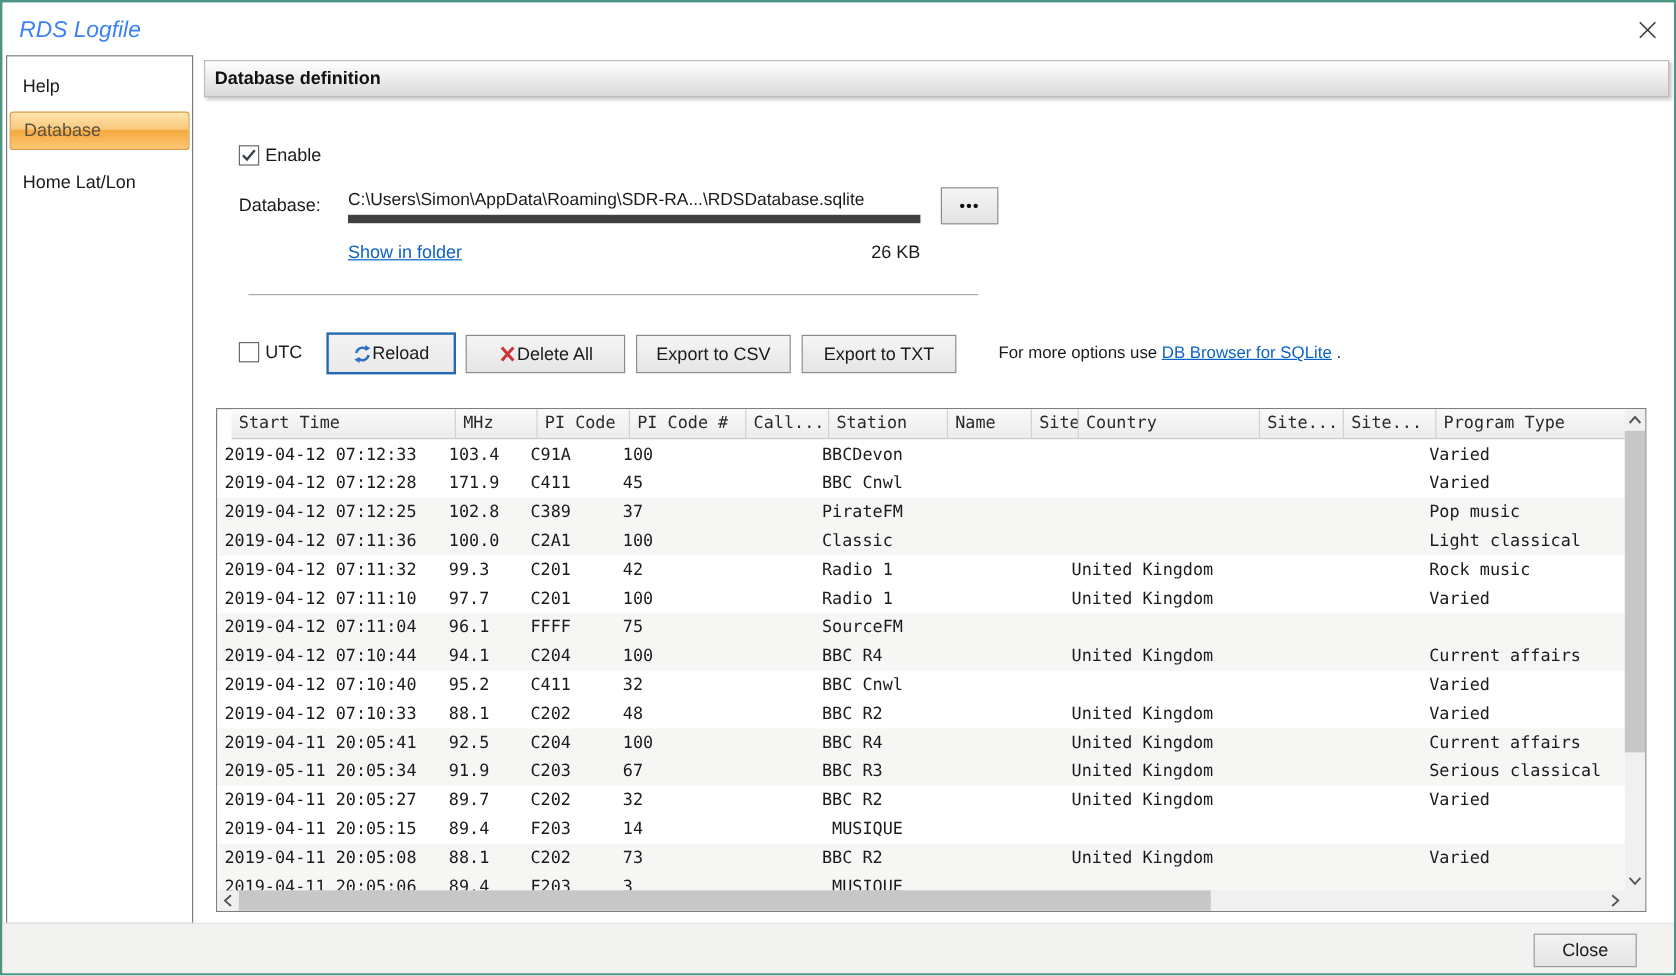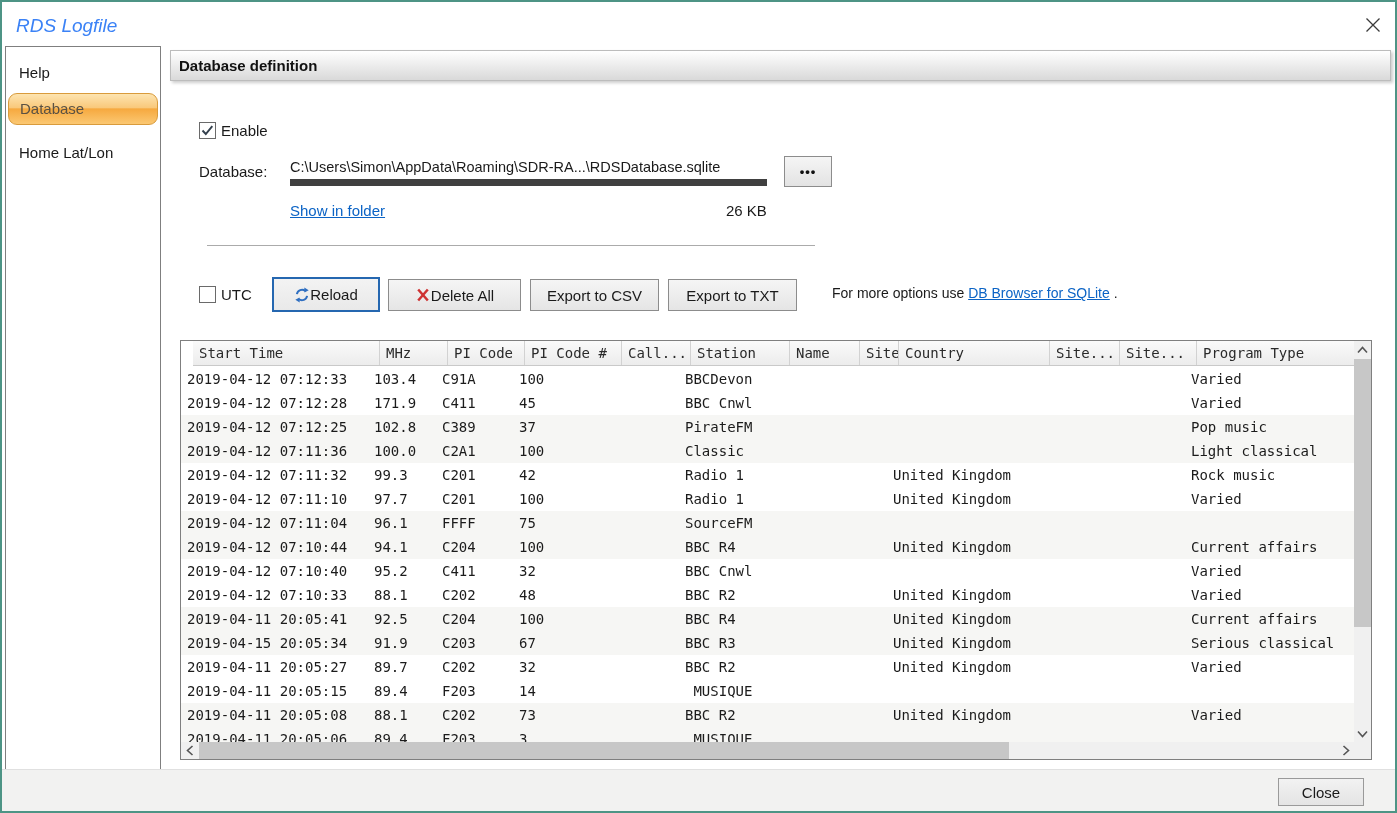--- a/index.html
+++ b/index.html
@@ -13,21 +13,21 @@
   .titlebar-title { position:absolute; left:14px; top:13px; font-size:19px; color:#3b82f6;font-style:italic; }
   .titlebar-close { position:absolute; left:1356px; top:8px; width:30px; height:30px;
     display:flex; align-items:center; justify-content:center; }
   
   .sidebar { position:absolute; left:3px; top:44px; width:156px; height:724px;
     background:#fff; border:1px solid #7f7f7f; }
   .nav-item { position:absolute; left:0; width:100%; height:32px; line-height:32px;
     padding-left:13px; font-size:15px; color:#1a1a1a; }
   .nav-help { top:10px; }
   .nav-db { top:46px; left:2px; width:150px; height:32px; line-height:30px; padding-left:11px;
-    border:1px solid #d99b3c; border-radius:9px; color:#5a5143;
+    border:1px solid #d99b3c; border-radius:3px; color:#5a5143;
     background:linear-gradient(#fde4b0, #f9c97c 45%, #f6a93f 50%, #fbc873); }
   .nav-home { top:90px; }
   
   .section-header { position:absolute; left:168px; top:48px; width:1221px; height:31px;
     background:linear-gradient(#ffffff, #d9d9d9); border:1px solid #bcbcbc;
     box-shadow:2px 2px 3px rgba(0,0,0,0.2);
     font-size:15px; font-weight:bold; color:#111; line-height:29px; padding-left:8px; }
   
   .checkbox { display:inline-block; width:17px; height:17px; background:#fff;
     border:1px solid #6a6a6a; vertical-align:middle; }
@@ -320,21 +320,21 @@
           <div class="tcell c4"></div>
           <div class="tcell c5">BBC R4</div>
           <div class="tcell c6"></div>
           <div class="tcell c7"></div>
           <div class="tcell c8">United Kingdom</div>
           <div class="tcell c9"></div>
           <div class="tcell c10"></div>
           <div class="tcell c11">Current affairs</div>
         </div>
         <div class="trow shade">
-          <div class="tcell c0">2019-04-15 20:05:34</div>
+          <div class="tcell c0">2019-05-11 20:05:34</div>
           <div class="tcell c1">91.9</div>
           <div class="tcell c2">C203</div>
           <div class="tcell c3">67</div>
           <div class="tcell c4"></div>
           <div class="tcell c5">BBC R3</div>
           <div class="tcell c6"></div>
           <div class="tcell c7"></div>
           <div class="tcell c8">United Kingdom</div>
           <div class="tcell c9"></div>
           <div class="tcell c10"></div>

